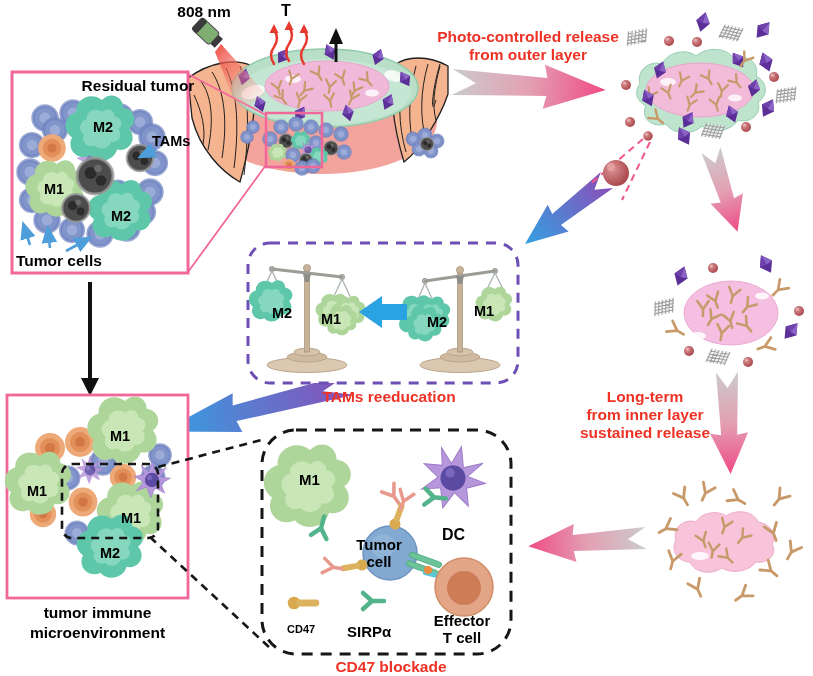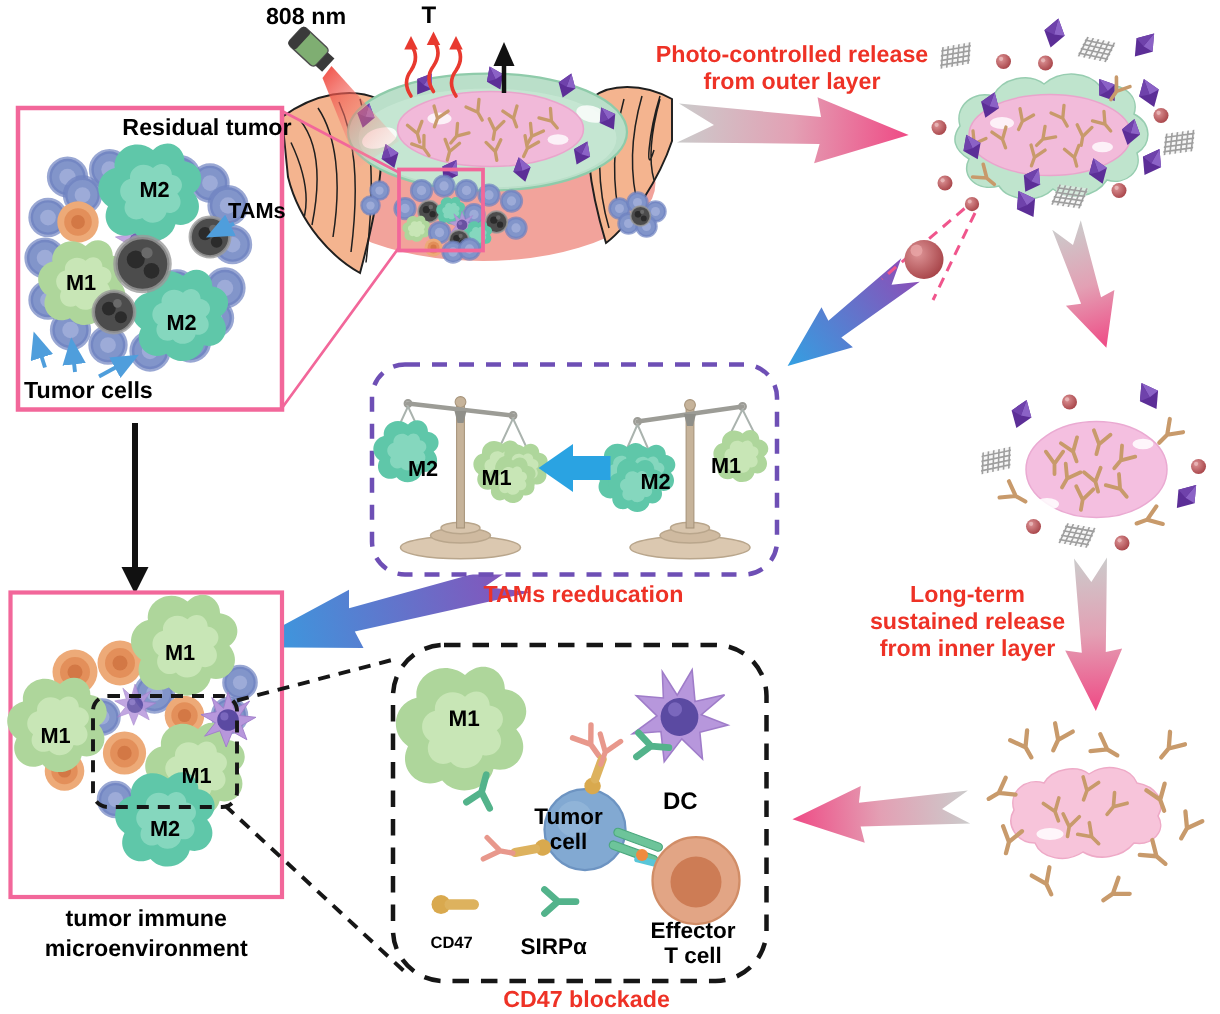--- a/index.html
+++ b/index.html
@@ -489,22 +489,22 @@
 </div>
 
 <div class="lb" style="left:272px;top:305px;">M2</div>
 <div class="lb" style="left:321px;top:311px;">M1</div>
 <div class="lb" style="left:427px;top:314px;">M2</div>
 <div class="lb" style="left:474px;top:303px;">M1</div>
 <div class="lb big red ctr" style="left:308px;top:388px;width:162px;">TAMs reeducation</div>
 
 <div class="lb big red ctr" style="left:570px;top:388px;width:150px;">
   <span>Long-term</span>
+  <span>from inner layer</span>
   <span>sustained release</span>
-  <span>from inner layer</span>
 </div>
 
 <div class="lb" style="left:110px;top:428px;">M1</div>
 <div class="lb" style="left:27px;top:483px;">M1</div>
 <div class="lb" style="left:121px;top:510px;">M1</div>
 <div class="lb" style="left:100px;top:545px;">M2</div>
 <div class="lb big ctr" style="left:7px;top:603px;width:181px;line-height:1.26;">
   <span>tumor immune</span>
   <span>microenvironment</span>
 </div>

